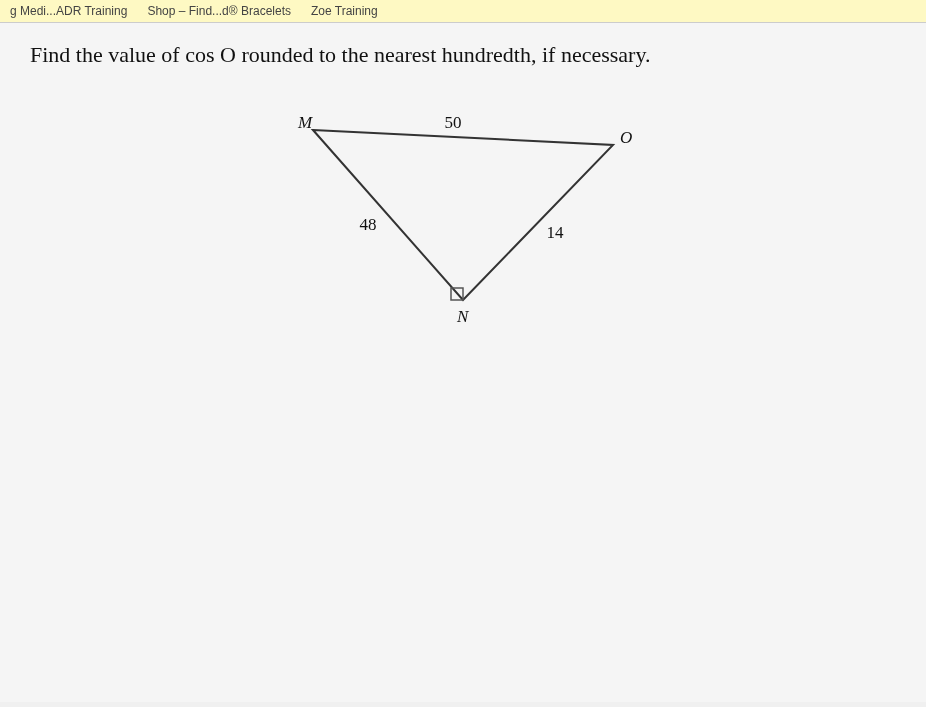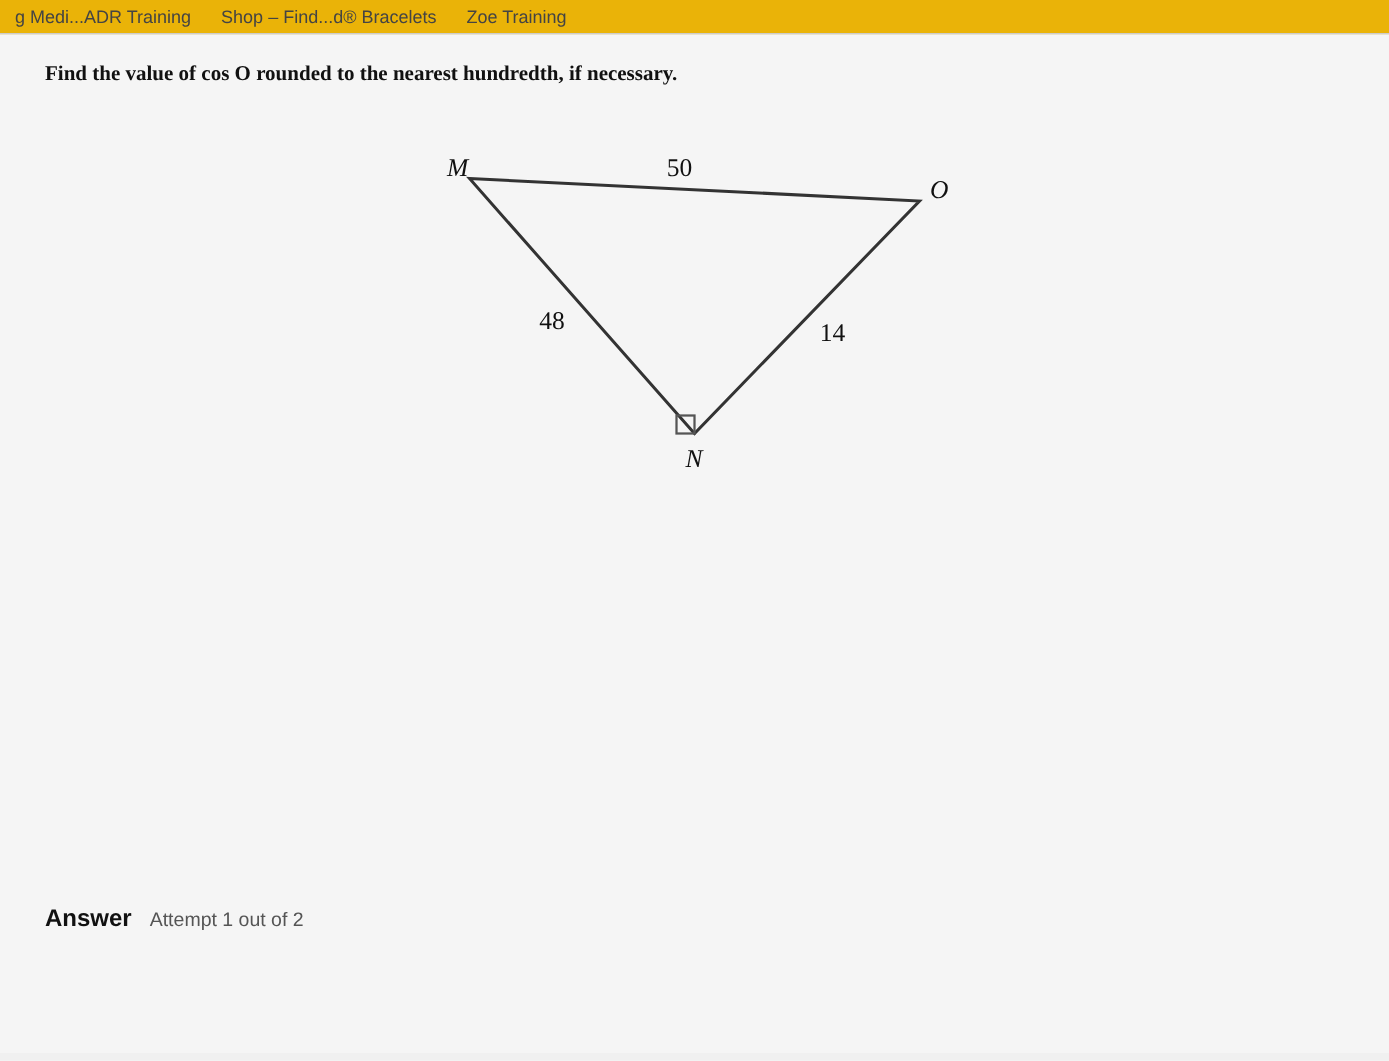--- a/index.html
+++ b/index.html
@@ -6,21 +6,21 @@
     body {
       font-family: Georgia, 'Times New Roman', serif;
       background: #f0f0f0;
       width: 926px;
       height: 707px;
       overflow: hidden;
       position: relative;
     }
 
     .top-bar {
-      background: #eab308;
+      background: #fef9c3;
       border-bottom: 1px solid #ccc;
       padding: 4px 10px;
       font-size: 12px;
       color: #333;
       display: flex;
       gap: 20px;
       font-family: Arial, sans-serif;
     }
 
     .top-bar span {
@@ -29,22 +29,22 @@
     }
 
     .main-content {
       background: #f5f5f5;
       padding: 18px 30px 20px 30px;
       min-height: calc(707px - 28px);
       position: relative;
     }
 
     .question-text {
-      font-size: 14px;
-      font-weight: bold;
+      font-size: 22px;
+      font-weight: normal;
       font-family: Georgia, serif;
       margin-bottom: 20px;
       color: #111;
       line-height: 1.3;
     }
 
     .diagram-area {
       display: flex;
       justify-content: center;
       align-items: center;
@@ -144,20 +144,16 @@
 
       <text x="200" y="38" font-family="Georgia,serif" font-size="17" fill="#111" text-anchor="middle">50</text>
 
       <text x="115" y="140" font-family="Georgia,serif" font-size="17" fill="#111" text-anchor="middle">48</text>
 
       <text x="302" y="148" font-family="Georgia,serif" font-size="17" fill="#111" text-anchor="middle">14</text>
     </svg>
   </div>
 
   <div class="answer-section">
-    <div>
-      <span class="answer-label">Answer</span>
-      <span class="attempt-text">Attempt 1 out of 2</span>
-    </div>
 
   </div>
 
 </div>
 
 </body></html>

